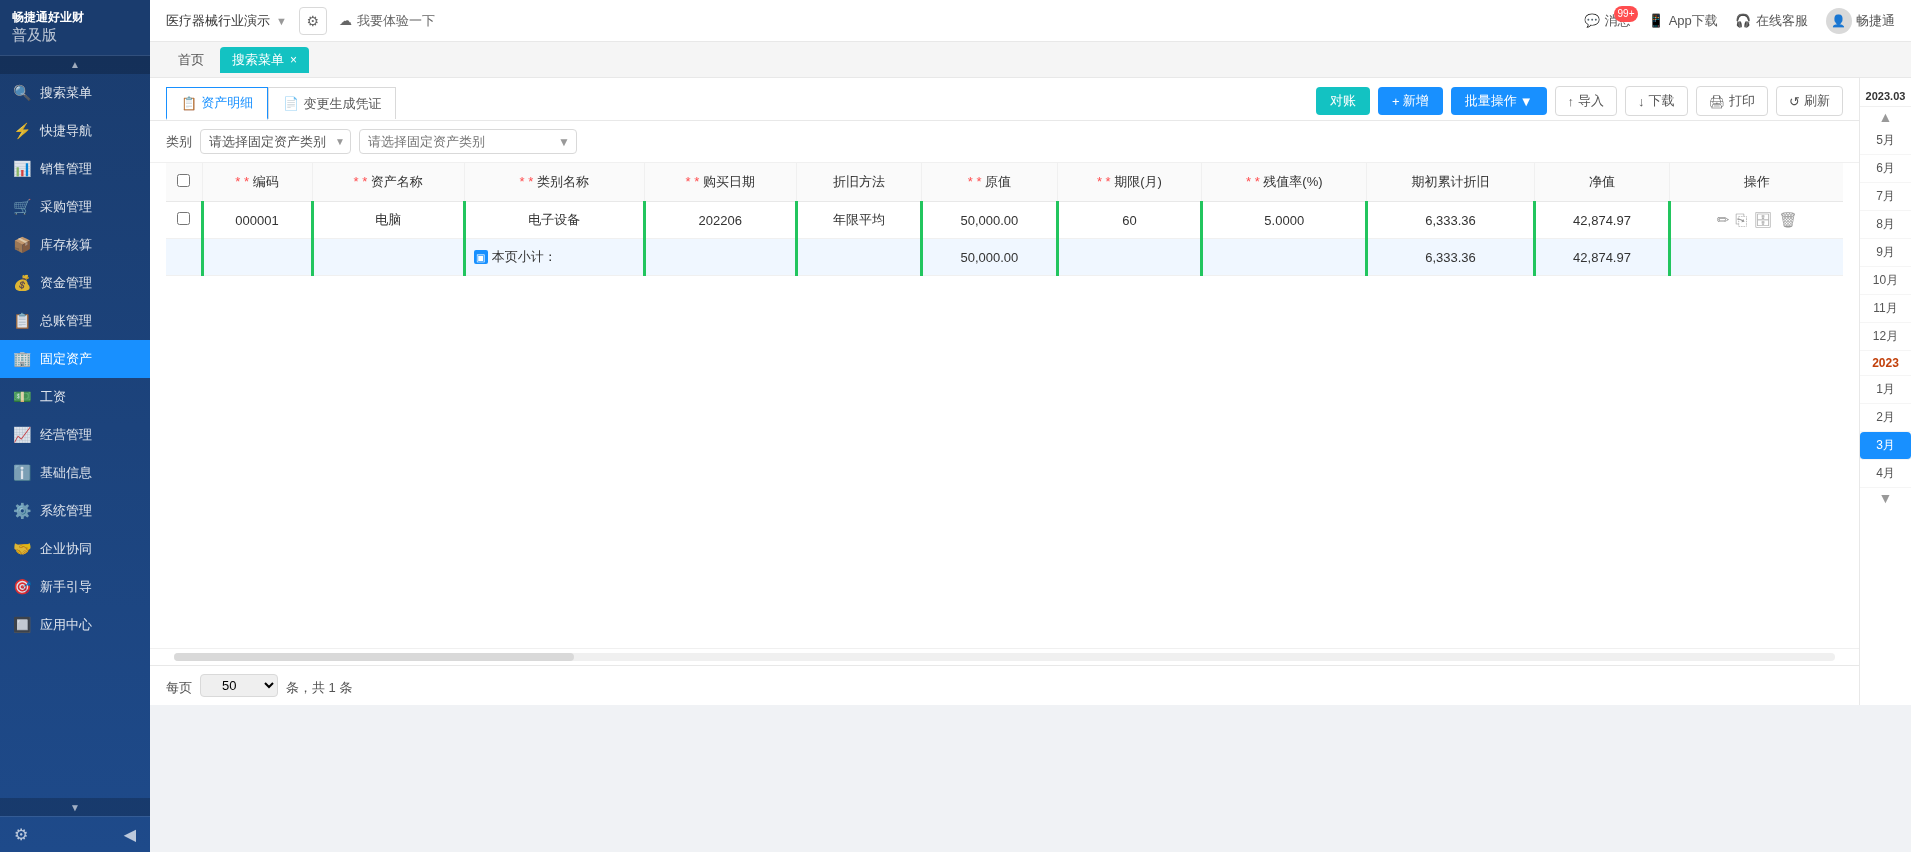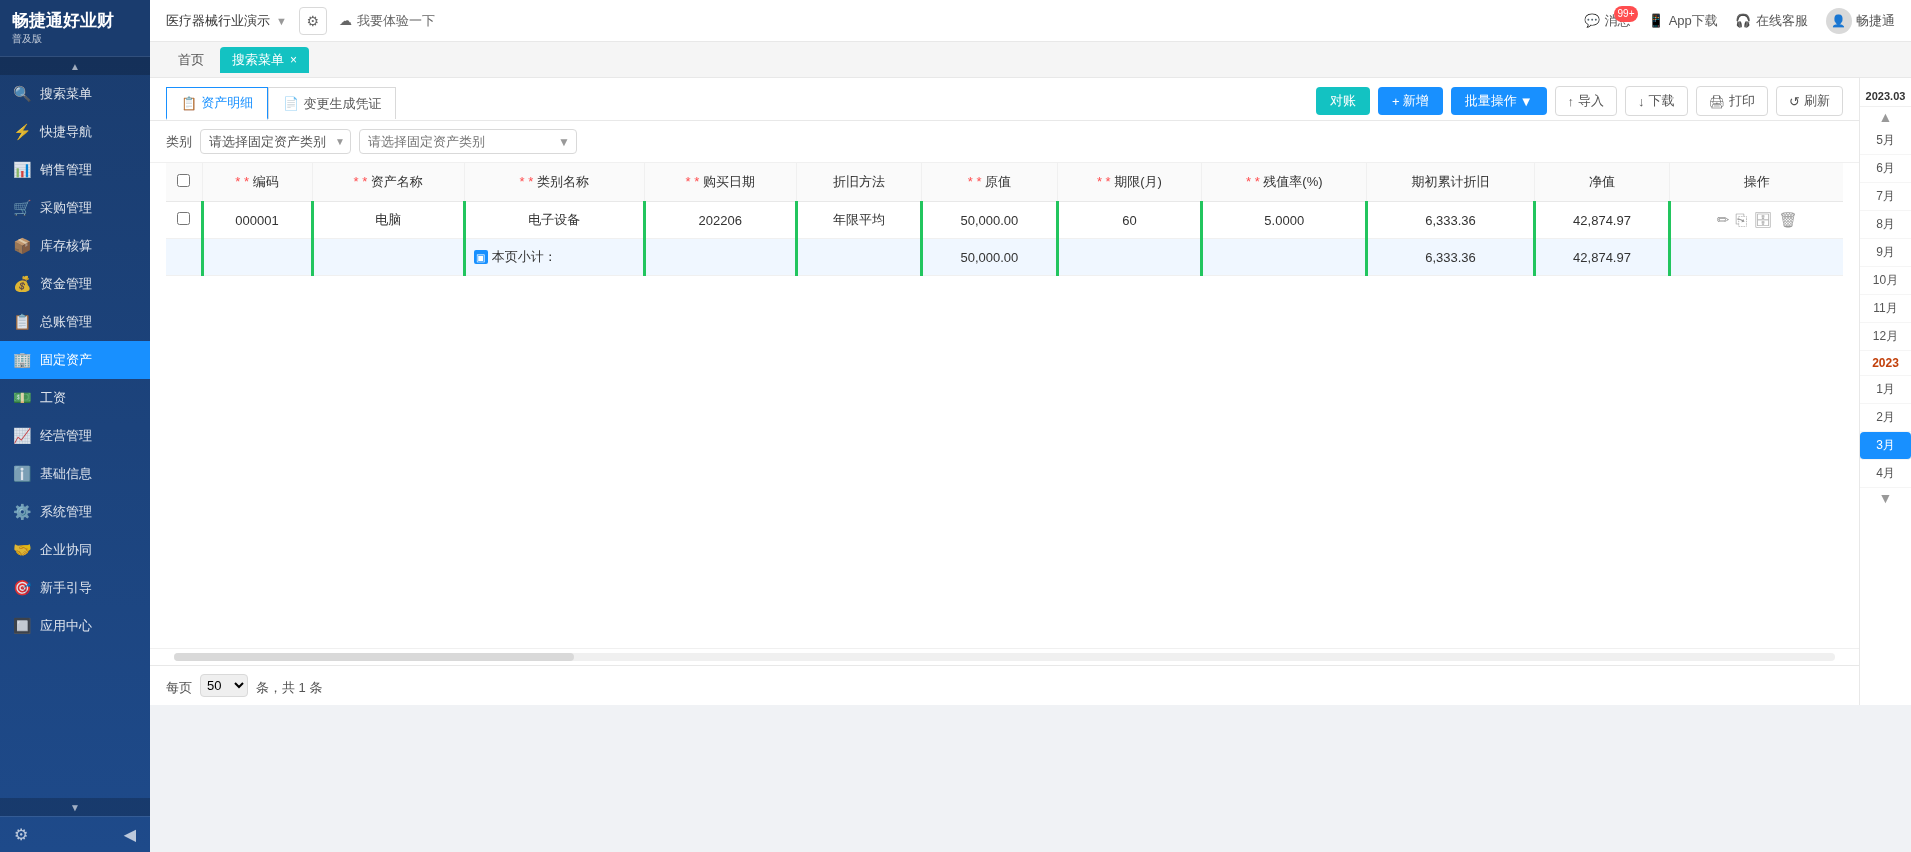--- a/index.html
+++ b/index.html
@@ -15,27 +15,27 @@
       height: 852px;
       position: relative;
     }
     .sidebar-logo {
       padding: 10px 12px;
       background: #1a3c6e;
       border-bottom: 1px solid rgba(255,255,255,0.1);
     }
     .sidebar-logo-title {
       color: #fff;
-      font-size: 17px;
+      font-size: 12px;
       font-weight: bold;
       line-height: 1.3;
     }
     .sidebar-logo-sub {
       color: rgba(255,255,255,0.7);
-      font-size: 10px;
+      font-size: 15px;
     }
     .sidebar-scroll-up, .sidebar-scroll-down {
       width: 100%;
       height: 18px;
       background: rgba(0,0,0,0.2);
       display: flex;
       align-items: center;
       justify-content: center;
       cursor: pointer;
       color: rgba(255,255,255,0.6);
@@ -442,21 +442,21 @@
       border-top: 1px solid #e8e8e8;
       font-size: 13px;
       color: #555;
       background: #fff;
       flex-shrink: 0;
       gap: 8px;
     }
     .page-size-select {
       border: 1px solid #d9d9d9;
       border-radius: 4px;
-      padding: 2px 2px;
+      padding: 2px 17px;
       font-size: 13px;
     }
     .scrollbar-track {
       height: 8px;
       background: #f0f0f0;
       border-radius: 4px;
       flex: 1;
       margin: 0 8px;
       position: relative;
     }

